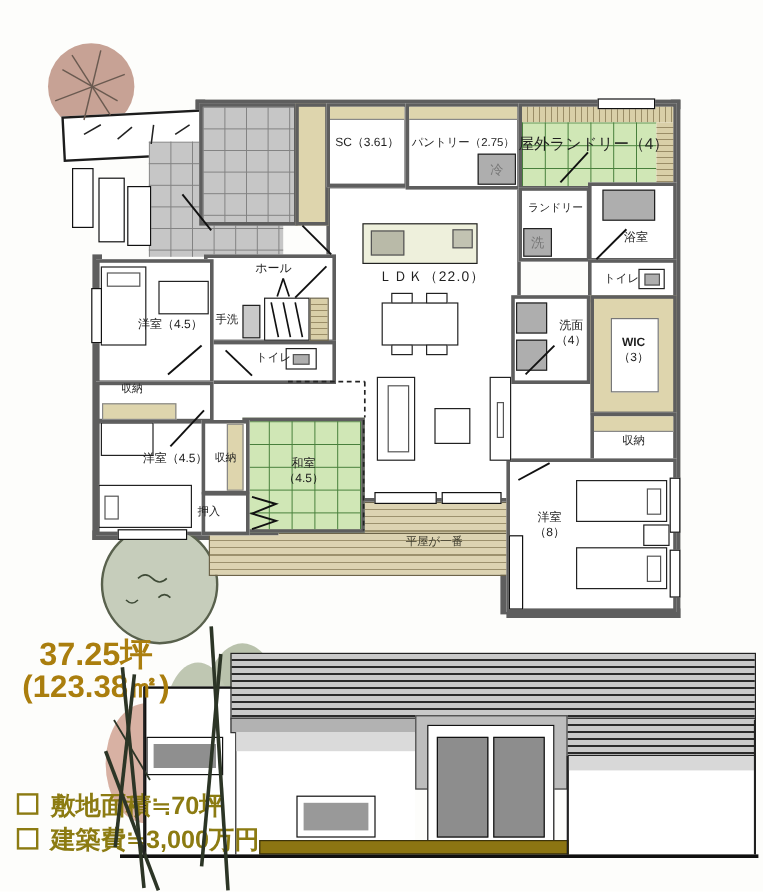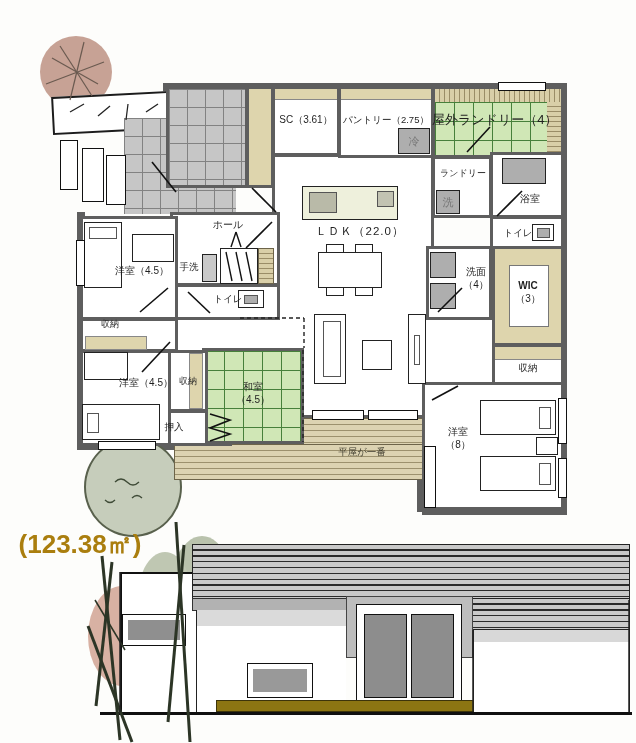--- a/index.html
+++ b/index.html
@@ -222,20 +222,21 @@
   </div>
   <div class="lbl" style="left:157px;top:421px;width:34px;font-size:9.5px;">
     <span>押入</span>
   </div>
   <div class="lbl" style="left:322px;top:446px;width:80px;font-size:9.5px;color:#3c3a2c;">
     <span>平屋が一番</span>
   </div>
 
 
   <div class="abs" style="left:4px;top:531px;width:152px;text-align:center;color:var(--gold2);font-weight:bold;z-index:20;line-height:1.05;">
+    <div style="font-size:27px;">37.25坪</div>
     <div style="font-size:26px;">(123.38㎡)</div>
   </div>
 
   <div class="ellipse" style="left:163px;top:536px;width:78px;height:168px;background:#b9c2ac;"></div>
   <div class="ellipse" style="left:136px;top:552px;width:58px;height:108px;background:#bfc7b2;"></div>
   <div class="ellipse" style="left:88px;top:586px;width:68px;height:100px;background:#d8b1a3;"></div>
   <div class="abs" style="left:84px;top:437px;width:98px;height:100px;border-radius:50%;background:#c6cdbb;border:2px solid #59614d;z-index:2;"></div>
 
   <div class="abs" style="left:120px;top:572px;width:78px;height:140px;background:#fff;border-left:2px solid #111;border-top:2px solid #111;z-index:5;"></div>
   <div class="abs win" style="left:122px;top:614px;width:64px;height:32px;z-index:6;">
@@ -254,20 +255,24 @@
   </div>
   <div class="abs win" style="left:247px;top:663px;width:66px;height:35px;z-index:6;">
     <div class="abs dgray" style="left:5px;top:5px;right:5px;bottom:5px;background:#999;"></div>
   </div>
   <div class="abs" style="left:473px;top:630px;width:157px;height:82px;background:#fff;border-left:1px solid #222;border-right:1px solid #222;z-index:5;">
     <div class="abs" style="left:0;top:0;width:100%;height:12px;background:#d8d8d8;"></div>
   </div>
   <div class="abs" style="left:216px;top:700px;width:258px;height:12px;background:#8c7512;border:1px solid #3d340a;z-index:6;"></div>
   <div class="abs" style="left:100px;top:712px;width:532px;height:3px;background:#101010;z-index:7;"></div>
 
+  <div class="abs" style="left:14px;top:658px;z-index:30;color:var(--olive);font-weight:bold;font-size:21px;line-height:1.38;white-space:nowrap;">
+    <div><span class="boxchk"></span><span>敷地面積≒70坪</span></div>
+    <div><span class="boxchk"></span><span>建築費≒3,000万円</span></div>
+  </div>
 
   <svg class="overlay" width="636" height="743" viewBox="0 0 636 743">
 
     <g stroke="#111" stroke-width="1.6" fill="none">
       <path d="M152,162 L176,192"></path>
       <path d="M252,188 L276,212"></path>
       <path d="M246,248 L272,222"></path>
       <path d="M140,312 L168,288"></path>
       <path d="M188,292 L210,313"></path>
       <path d="M142,372 L170,342"></path>

